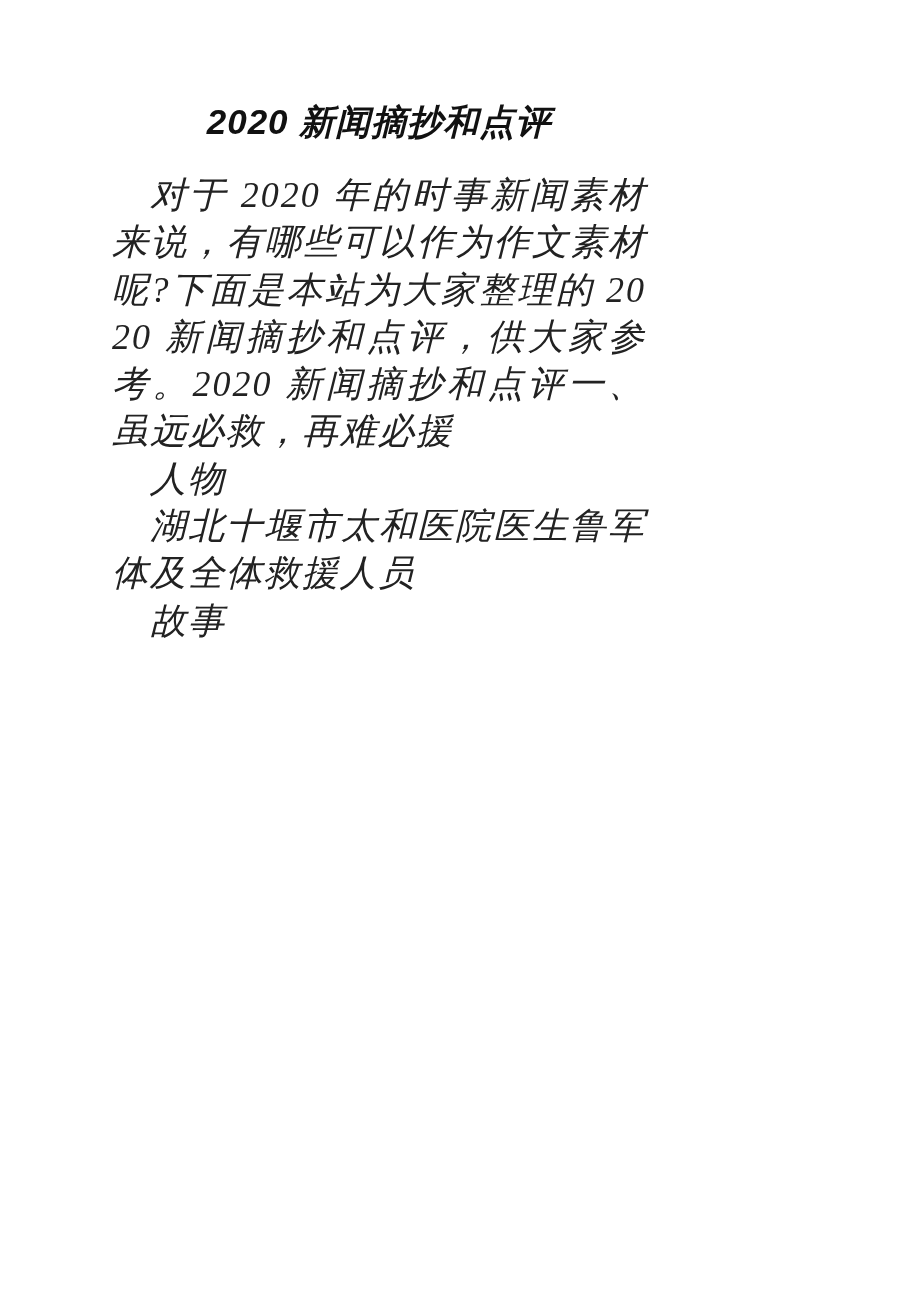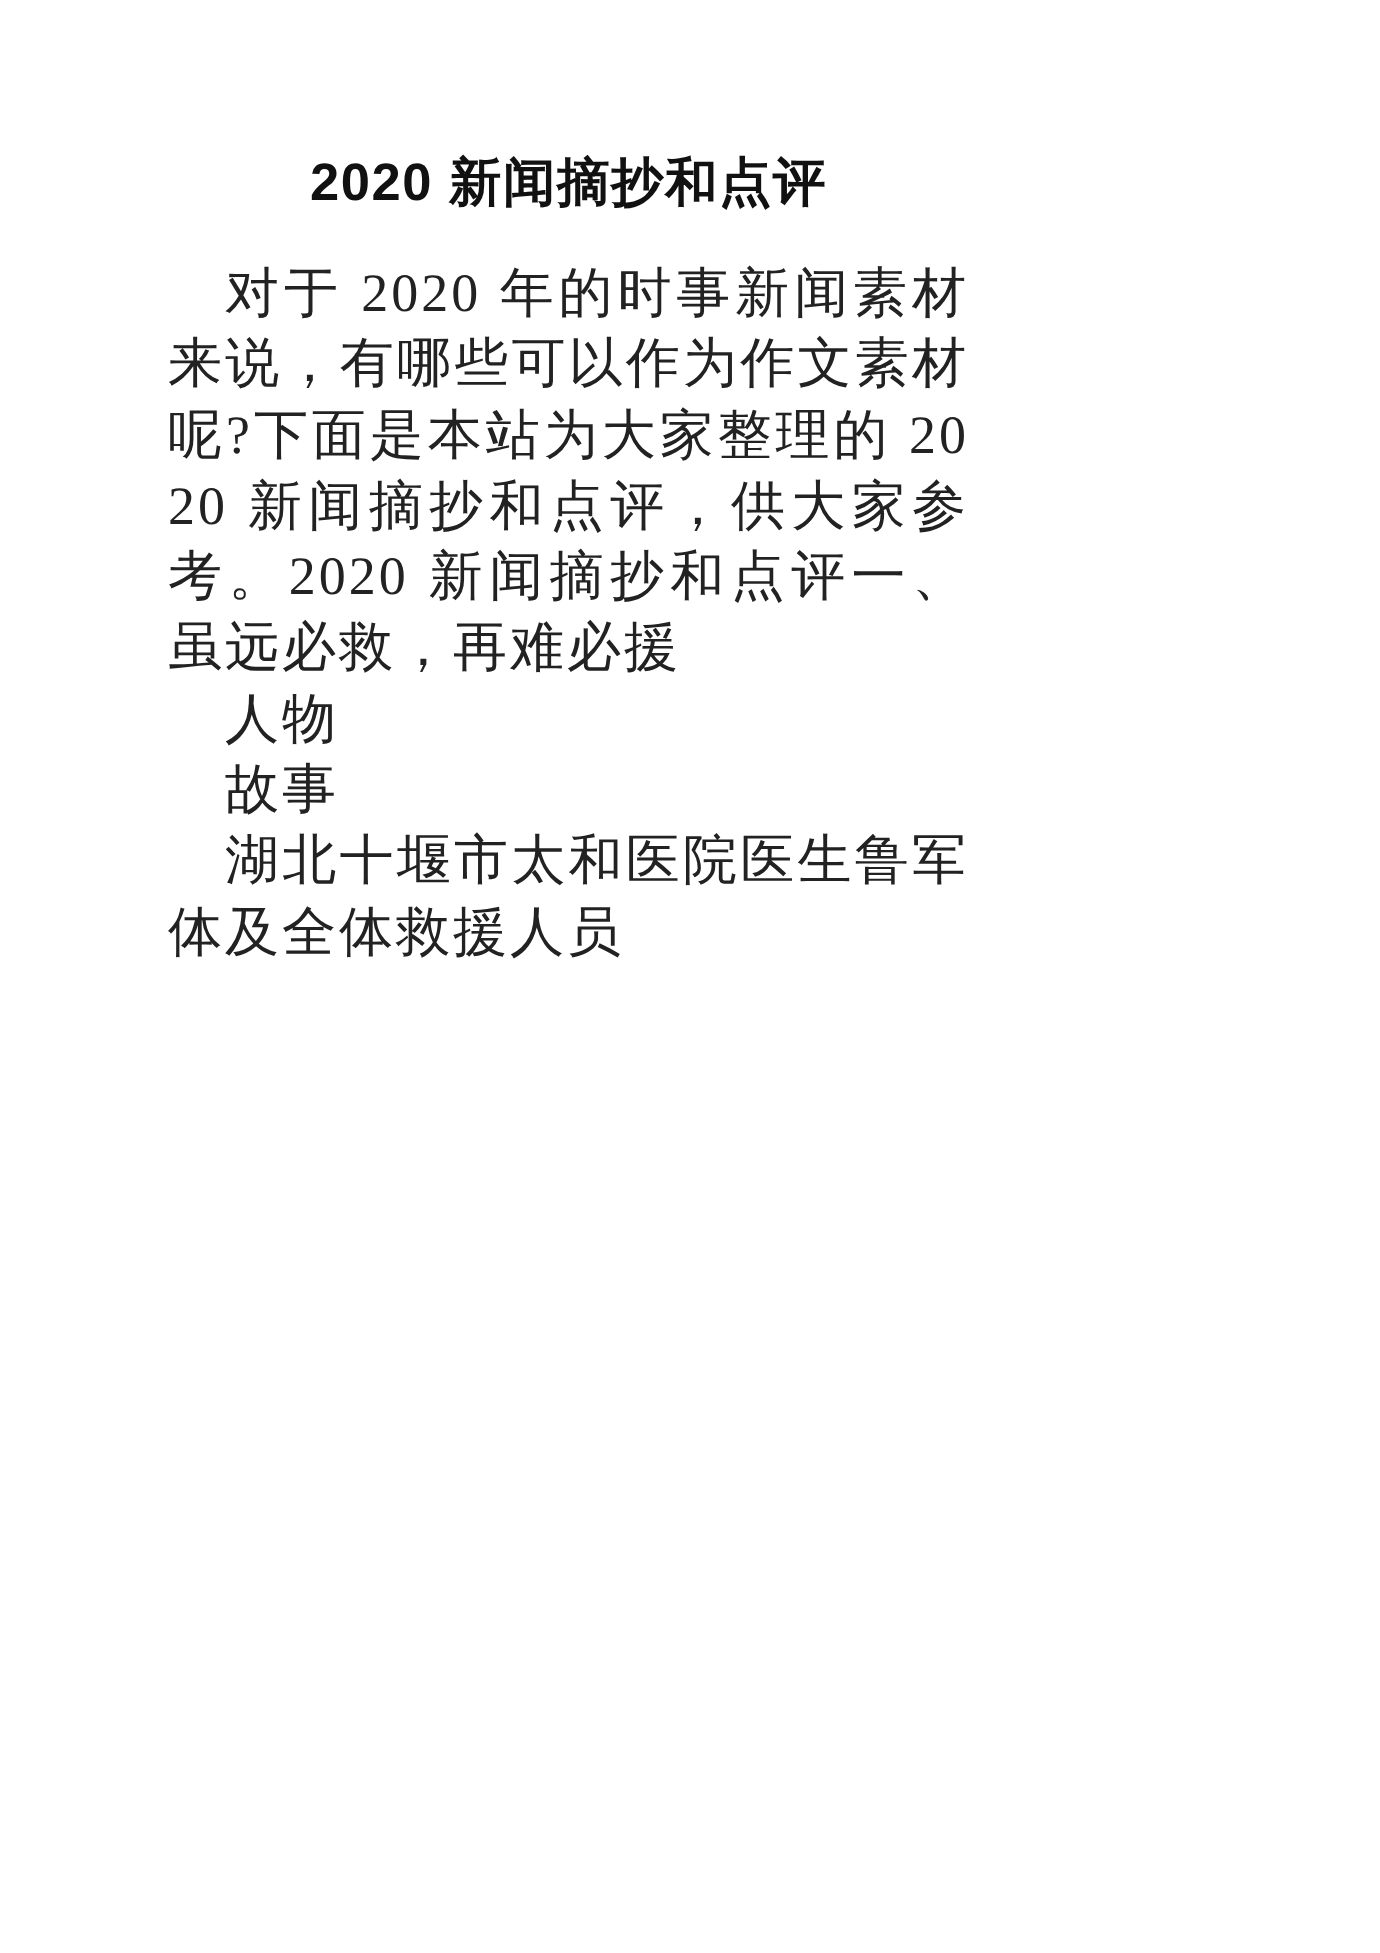--- a/index.html
+++ b/index.html
@@ -7,20 +7,21 @@
     padding: 0;
     background: #ffffff;
   }
   .page {
     position: relative;
     width: 752px;
     height: 1302px;
     background: #ffffff;
     overflow: hidden;
     color: #1e1e1e;
+    font-style: italic;
   }
   .doc {
     padding: 100px 106px 0 112px; 
   }
   .doc-title {
     font-family: "Liberation Sans", "DejaVu Sans", sans-serif;
     font-weight: 700;
     font-size: 35px;
     line-height: 44px;
     letter-spacing: 1px;
@@ -42,17 +43,17 @@
 </style>
 </head>
 <body>
 
 <div class="page">
   <div class="doc">
     <h1 class="doc-title">2020 新闻摘抄和点评</h1>
     <div class="doc-body">
       <p>对于 2020 年的时事新闻素材来说，有哪些可以作为作文素材呢?下面是本站为大家整理的 2020 新闻摘抄和点评，供大家参考。2020 新闻摘抄和点评一、虽远必救，再难必援</p>
       <p>人物</p>
+      <p>湖北十堰市太和医院医生鲁军体及全体救援人员</p>
       <p>故事</p>
-      <p>湖北十堰市太和医院医生鲁军体及全体救援人员</p>
     </div>
   </div>
 </div>
 
 </body></html>

